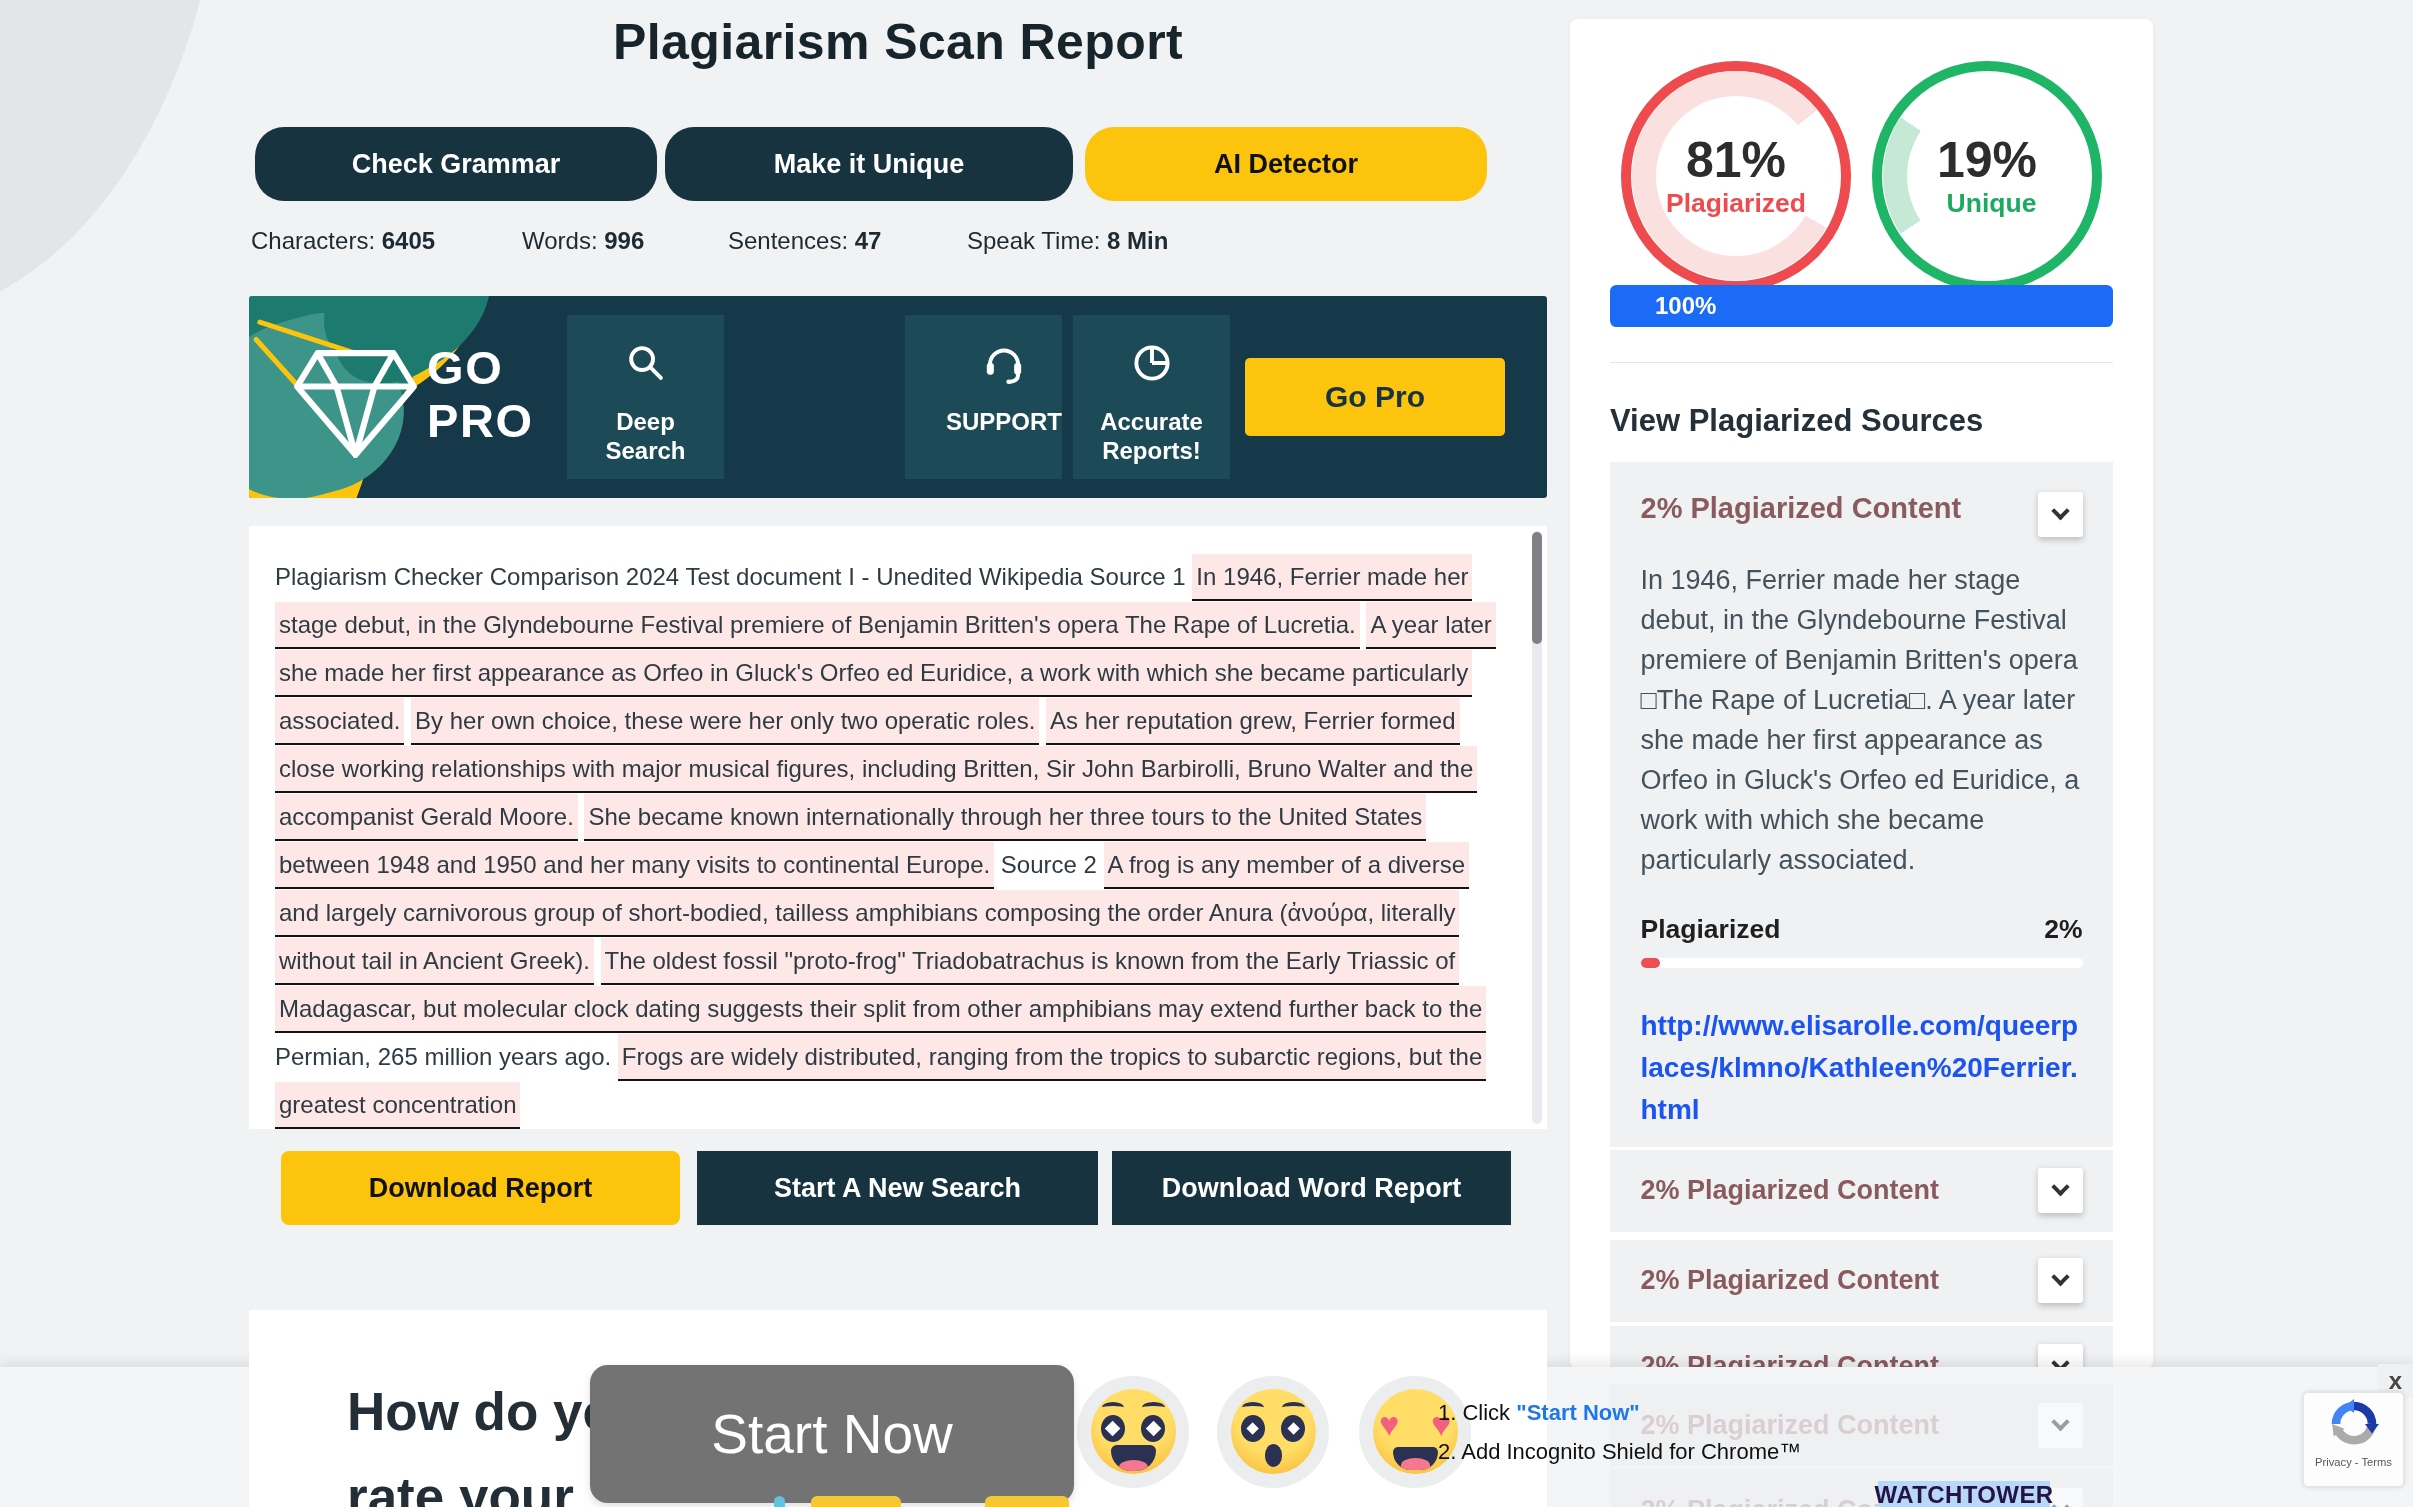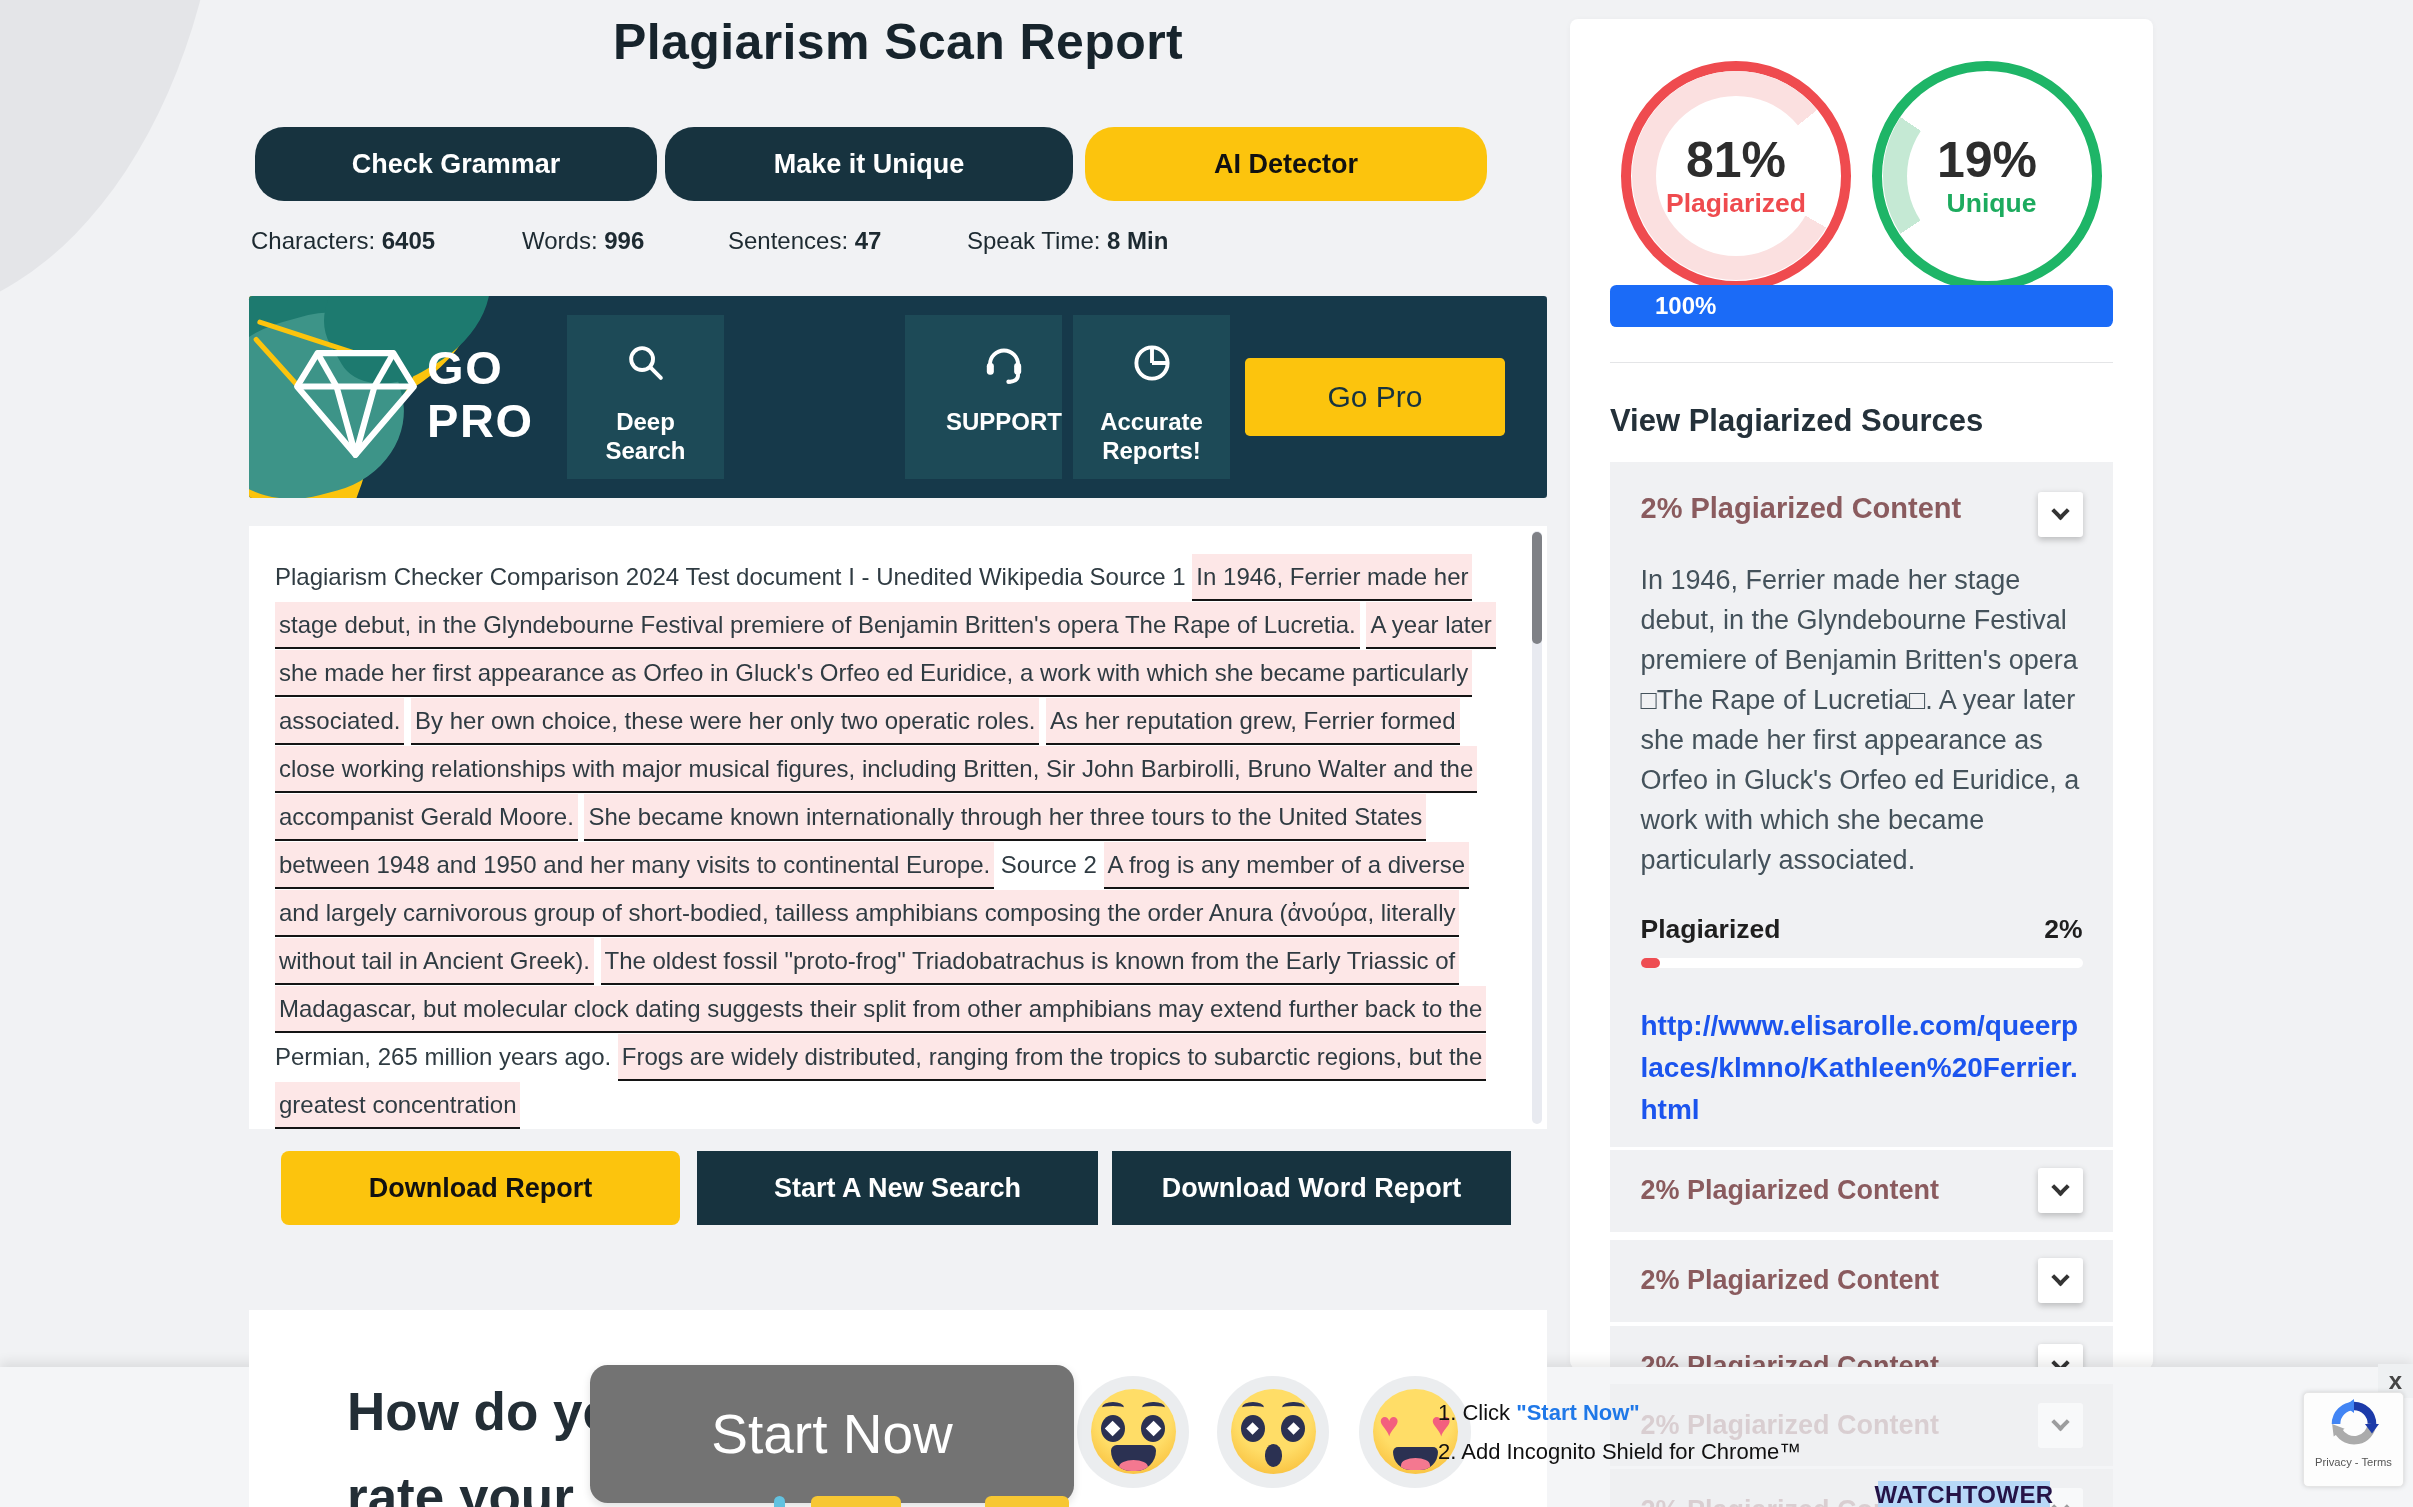--- a/index.html
+++ b/index.html
@@ -46,21 +46,21 @@
   .gl1 { left:6.4px; top:39px; width:104px; height:4.8px; transform:rotate(18deg); }
   .gl2 { left:-4.8px; top:63px; width:64px; height:4.8px; transform:rotate(48deg); }
   .diamond-wrap { position:absolute; left:42px; top:50px; }
   .promo-brand { position:absolute; left:178px; top:45px; color:#fff; font-size:47px;
     font-weight:800; line-height:53px; letter-spacing:1.6px; }
   .tile { position:absolute; top:19px; width:157px; height:164px; background:#1d4a57;
     display:flex; flex-direction:column; align-items:center; padding-top:22.5px; }
   .tile-label { color:#fff; font-size:24px; font-weight:700; text-align:center;
     line-height:29px; margin-top:16px; padding:0 6.4px; }
   .gopro-btn { position:absolute; left:996px; top:62px; width:260px; height:78px;
-    background:#fcc40d; border-radius:4.8px; color:#17333f; font-size:30px; font-weight:400;
+    background:#fcc40d; border-radius:4.8px; color:#17333f; font-size:30px; font-weight:700;
     display:flex; align-items:center; justify-content:center; cursor:pointer; }
 
   
   .text-panel { left:249px; top:526px; width:1298px; height:603px; background:#fff;
     padding:27px 45px 16px 26px; overflow:hidden; }
   .report-text { font-size:24px; line-height:48px; color:#2f3b42; }
   .hl { background:#fde7e7; padding:8.8px 4px; border-bottom:2.4px solid #141414;
     -webkit-box-decoration-break:clone; box-decoration-break:clone; }
   .panel-scroll-track { position:absolute; right:4.8px; top:4.8px; bottom:4.8px; width:10.4px;
     background:#e8eaf0; border-radius:5.6px; }

